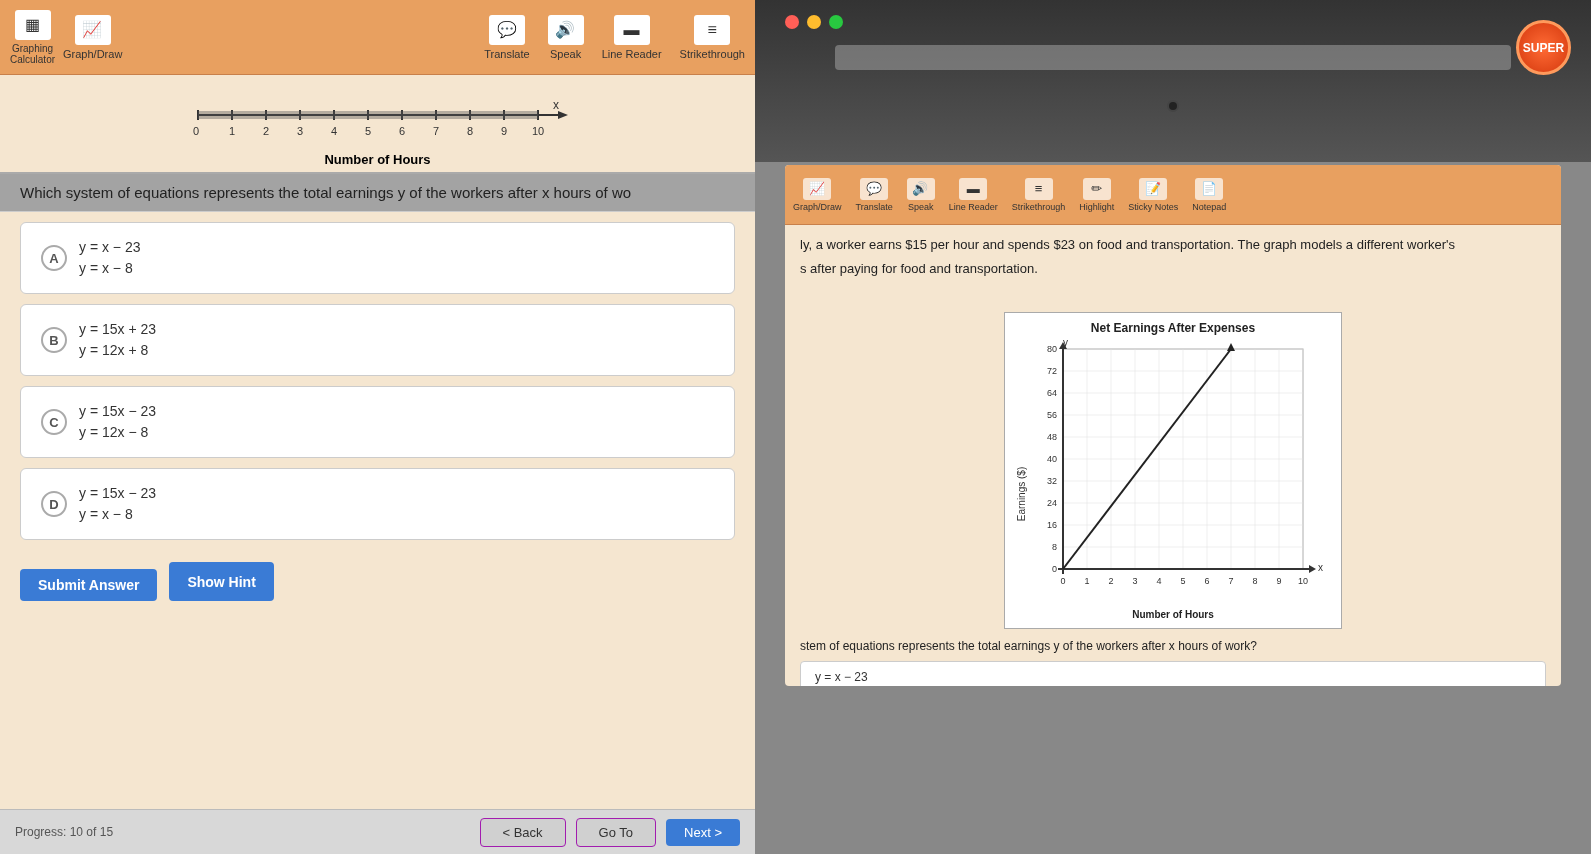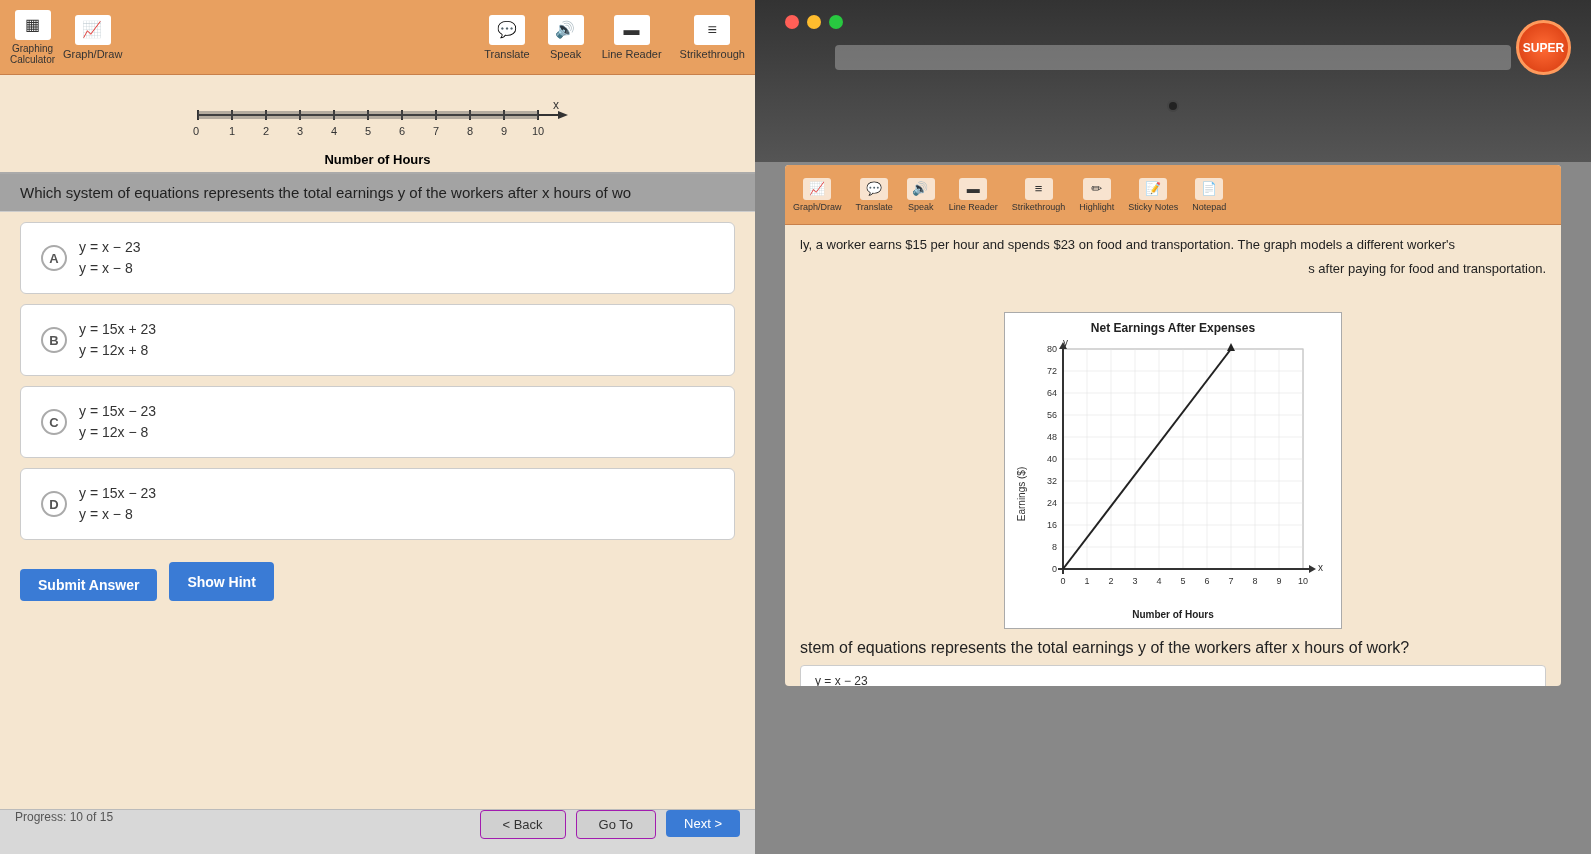--- a/index.html
+++ b/index.html
@@ -443,21 +443,21 @@
         <div>y = x − 8</div>
       </div>
     </div>
   </div>
 
   <div style="padding: 12px 20px; display: flex; gap: 12px;">
     <button class="btn-submit">Submit Answer</button>
     <button class="btn-hint">Show Hint</button>
   </div>
 
-  <div style="position:absolute;bottom:0;left:0;right:0;height:45px;background:#d8d8d8;border-top:1px solid #bbb;display:flex;align-items:flex-start;padding:0 15px;gap:10px;">
+  <div style="position:absolute;bottom:0;left:0;right:0;height:45px;background:#d8d8d8;border-top:1px solid #bbb;display:flex;align-items:center;padding:0 15px;gap:10px;">
     <span style="font-size:12px;color:#555;margin-right:auto;">Progress: 10 of 15</span>
     <button class="nav-btn">&lt; Back</button>
     <button class="nav-btn">Go To</button>
     <button class="nav-btn-next">Next &gt;</button>
   </div>
 </div>
 
 <div class="right-panel">
 
   <div class="laptop-top">
@@ -507,21 +507,21 @@
         <span>Sticky Notes</span>
       </div>
       <div class="r-toolbar-btn">
         <div class="r-icon">📄</div>
         <span>Notepad</span>
       </div>
     </div>
 
     <div class="r-content">
       <p class="r-question-text">ly, a worker earns $15 per hour and spends $23 on food and transportation. The graph models a different worker's</p>
-      <p class="r-question-text" style="margin-top:-6px;text-align:right;">s after paying for food and transportation.</p>
+      <p class="r-question-text" style="margin-top:-6px;">s after paying for food and transportation.</p>
 
       <div class="r-chart-container">
         <div class="r-chart-wrap">
           <div class="r-chart-title">Net Earnings After Expenses</div>
           <svg class="chart-svg" width="320" height="270">
 
             <text x="12" y="155" font-size="10" text-anchor="middle" transform="rotate(-90,12,155)" fill="#333">Earnings ($)</text>
 
             <rect x="50" y="10" width="240" height="220" fill="white" stroke="#aaa" stroke-width="1"></rect>
 
@@ -584,21 +584,21 @@
             <text x="50" y="7" font-size="10" fill="#333">y</text>
 
             <line x1="50" y1="230" x2="218" y2="10" stroke="#222" stroke-width="2"></line>
 
             <polygon points="214,12 218,4 222,12" fill="#222"></polygon>
           </svg>
           <div style="text-align:center;font-size:10px;font-weight:bold;">Number of Hours</div>
         </div>
       </div>
 
-      <p style="font-size:16px;margin-bottom:8px;">stem of equations represents the total earnings y of the workers after x hours of work?</p>
+      <p style="font-size:12px;margin-bottom:8px;">stem of equations represents the total earnings y of the workers after x hours of work?</p>
 
       <div class="r-option-box">
         <div>y = x − 23</div>
         <div>y = x − 8</div>
       </div>
     </div>
   </div>
 </div>
 
 </body></html>

